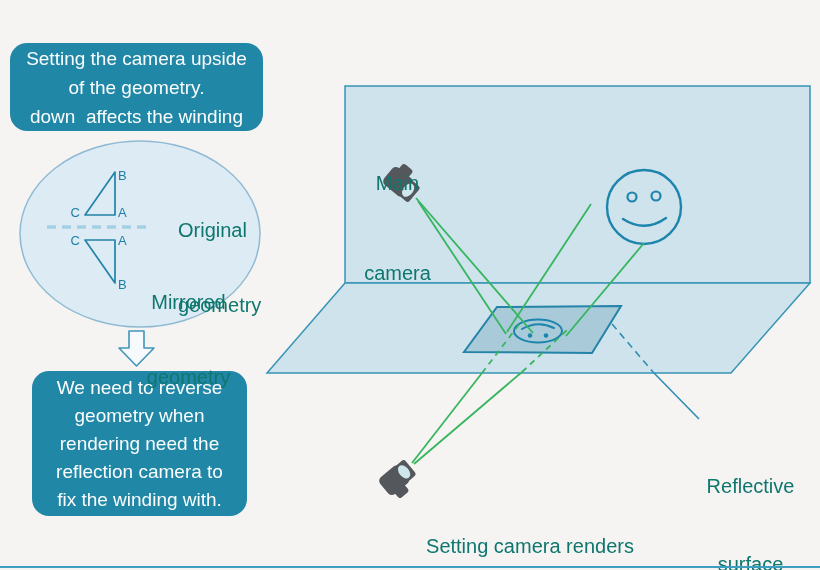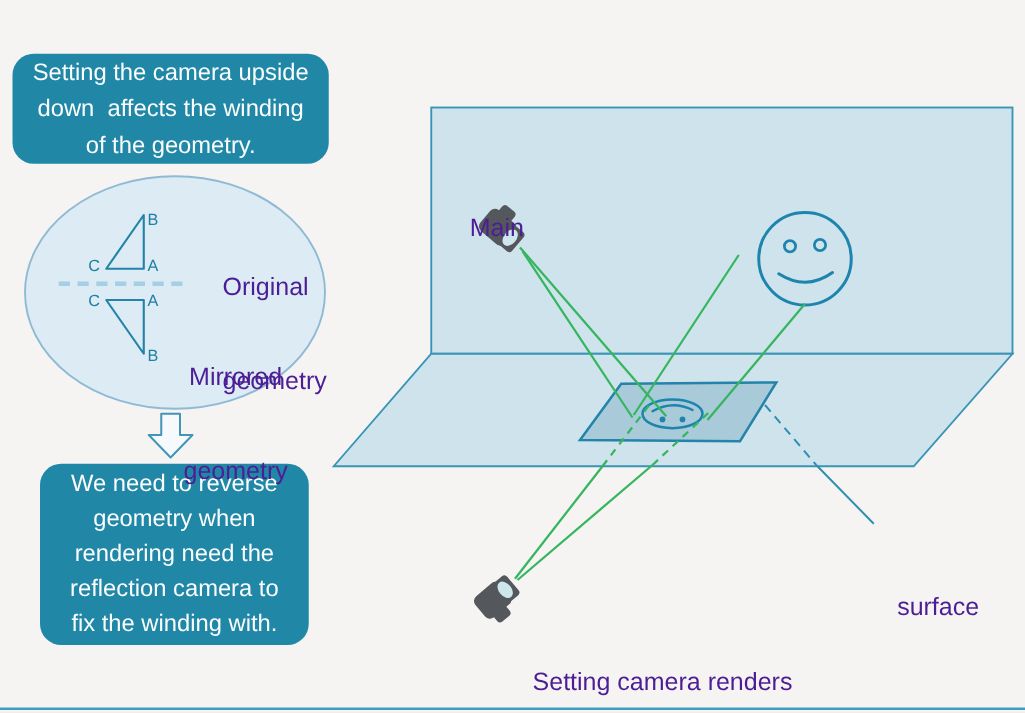--- a/index.html
+++ b/index.html
@@ -6,21 +6,21 @@
   #stage{position:relative;width:820px;height:570px;background:#f5f4f2;overflow:hidden;
          font-family:"Liberation Sans",sans-serif;}
   #diagram-svg{position:absolute;left:0;top:0;}
   .abs{position:absolute;}
   .callout{background:#2187a7;border-radius:17px;color:#fbfdfd;display:flex;flex-direction:column;
            justify-content:center;align-items:center;text-align:center;}
   .callout .line{white-space:pre;font-size:19px;line-height:29px;}
   #callout-top{left:10px;top:43px;width:253px;height:88px;}
   #callout-bottom{left:32px;top:371px;width:215px;height:145px;}
   #callout-bottom .line{line-height:28px;}
-  .teal-label{color:#4c1d95;white-space:pre;}
+  .teal-label{color:#0f766e;white-space:pre;}
   #label-original{left:144px;top:168px;width:95px;font-size:20px;line-height:25px;text-align:left;margin-left:34px;}
   #label-mirrored{left:141px;top:240px;width:95px;font-size:20px;line-height:25px;text-align:center;}
   #label-main-camera{left:335px;top:108px;width:125px;font-size:20px;line-height:30px;text-align:center;}
   #label-reflective{left:693px;top:421px;width:115px;font-size:20px;line-height:26px;text-align:center;}
   #label-mirrored-caption{left:385px;top:481px;width:290px;font-size:20px;line-height:26px;text-align:center;}
   #bottom-rule{left:0;top:566px;width:820px;height:2px;background:#3f9dc2;}
   svg text{font-family:"Liberation Sans",sans-serif;}
 </style>
 </head>
 <body>
@@ -84,22 +84,22 @@
     <g transform="translate(398,477) scale(1,-1) rotate(40)">
       <rect x="-13" y="-18" width="13" height="12" rx="3" fill="#54585c"></rect>
       <rect x="-18" y="-11" width="26" height="22" rx="5" fill="#54585c"></rect>
       <rect x="2" y="-10" width="14" height="20" rx="3" fill="#54585c"></rect>
       <ellipse cx="8" cy="0" rx="5" ry="7.5" fill="#cde7ec"></ellipse>
     </g>
   </svg>
 
   <div id="callout-top" class="abs callout">
     <div class="line">Setting the camera upside</div>
+    <div class="line">of the geometry.</div>
     <div class="line">down  affects the winding</div>
-    <div class="line">of the geometry.</div>
   </div>
 
   <div id="callout-bottom" class="abs callout">
     <div class="line">We need to reverse</div>
     <div class="line">geometry when</div>
     <div class="line">rendering need the</div>
     <div class="line">reflection camera to</div>
     <div class="line">fix the winding with.</div>
   </div>
 
@@ -108,23 +108,25 @@
     <div>geometry</div>
   </div>
 
   <div id="label-mirrored" class="abs teal-label">
     <div>Mirrored</div>
     <div>geometry</div>
   </div>
 
   <div id="label-main-camera" class="abs teal-label">
     <div>Main</div>
+    <div>camera</div>
   </div>
 
   <div id="label-reflective" class="abs teal-label">
+    <div>Reflective</div>
     <div>surface</div>
   </div>
 
   <div id="label-mirrored-caption" class="abs teal-label">
     <div>Setting camera renders</div>
     
     
   </div>
 
   <div id="bottom-rule" class="abs"></div>

